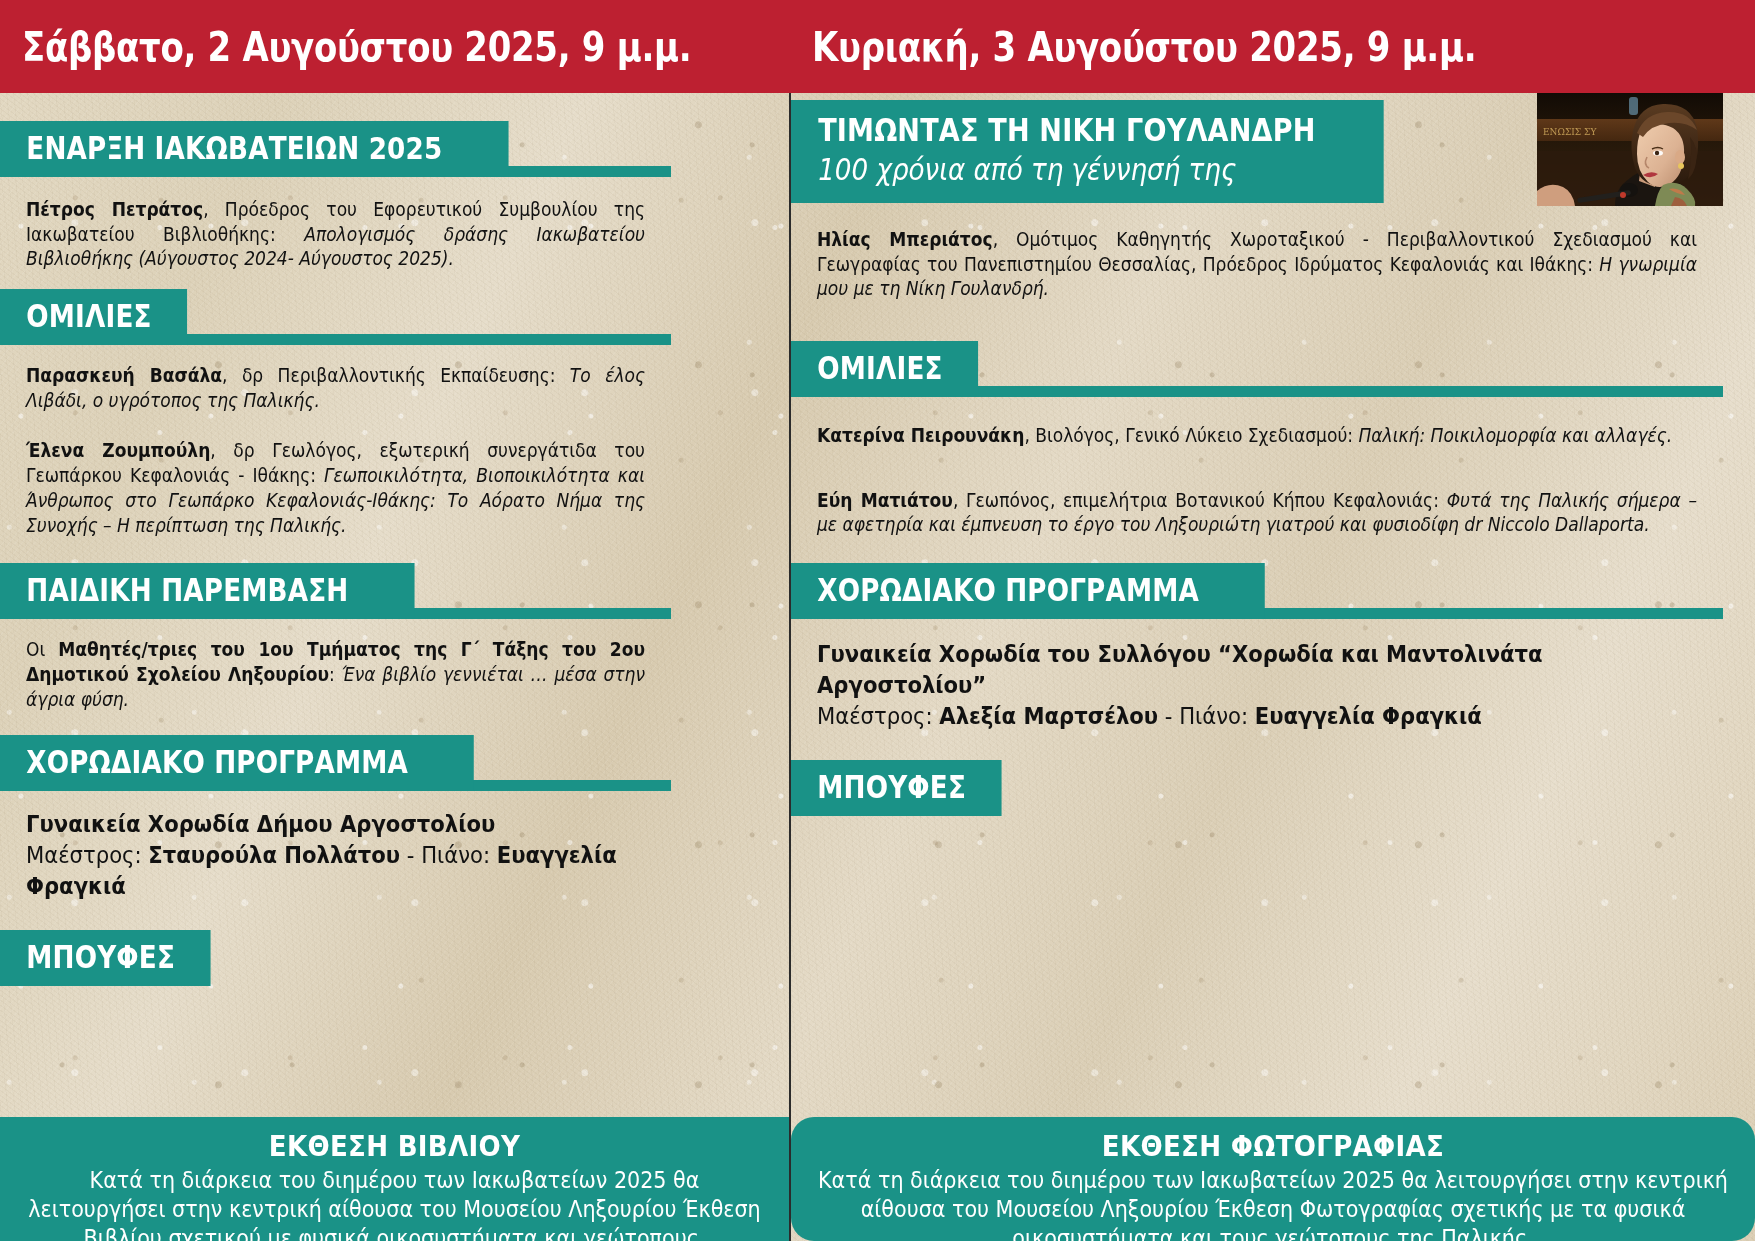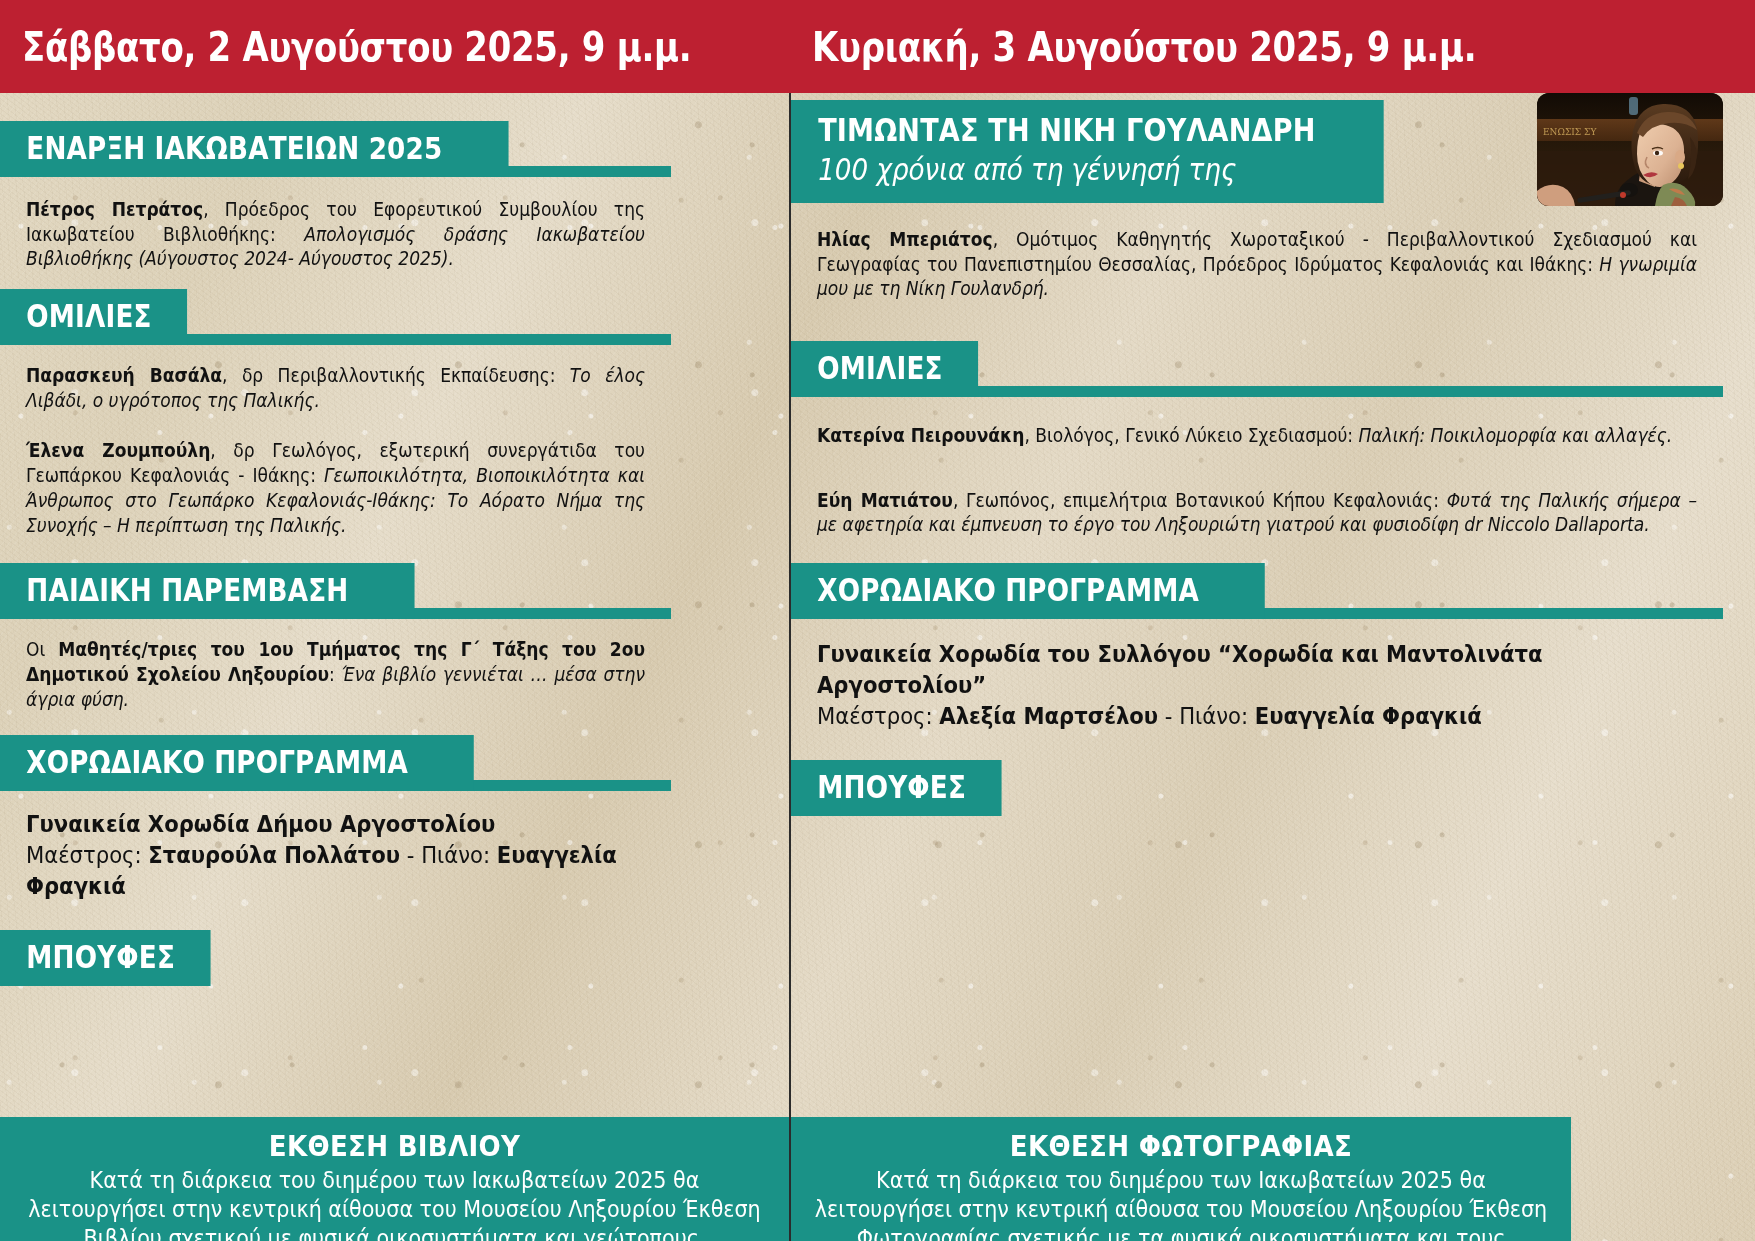--- a/index.html
+++ b/index.html
@@ -103,28 +103,28 @@
     font-family: "DejaVu Sans Condensed", "Liberation Sans Narrow", "Liberation Sans", sans-serif; }
   .plain b { font-weight: bold; }
 
   
   .footer-band {
     position: absolute; bottom: 0; background: #1a9287; color: #fff;
     text-align: center; padding: 12px 18px 16px;
     font-family: "DejaVu Sans Condensed", "Liberation Sans Narrow", "Liberation Sans", sans-serif;
   }
   .footer-left  { left: 0;   width: 789px;  height: 124px; }
-  .footer-right { left: 791px; width: 780px; height: 124px; }
+  .footer-right { left: 791px; width: 964px; height: 124px; border-radius: 23px; }
   .footer-title { font-size: 29px; font-weight: bold; letter-spacing: .3px; margin-bottom: 3px; }
   .footer-text  { font-size: 23px; line-height: 1.25; }
 
   
   .portrait {
     position: absolute; right: 0; top: 0; width: 186px; height: 113px;
-    overflow: hidden; z-index: 4; background: #1a1208; border-radius: 12px;
+    overflow: hidden; z-index: 4; background: #1a1208;
   }
   .portrait svg { display:block; width:100%; height:100%; }
 
   .spacer-s { height: 18px; }
   .spacer-m { height: 26px; }
   .spacer-l { height: 40px; }
 </style>
 </head>
 <body>
 

